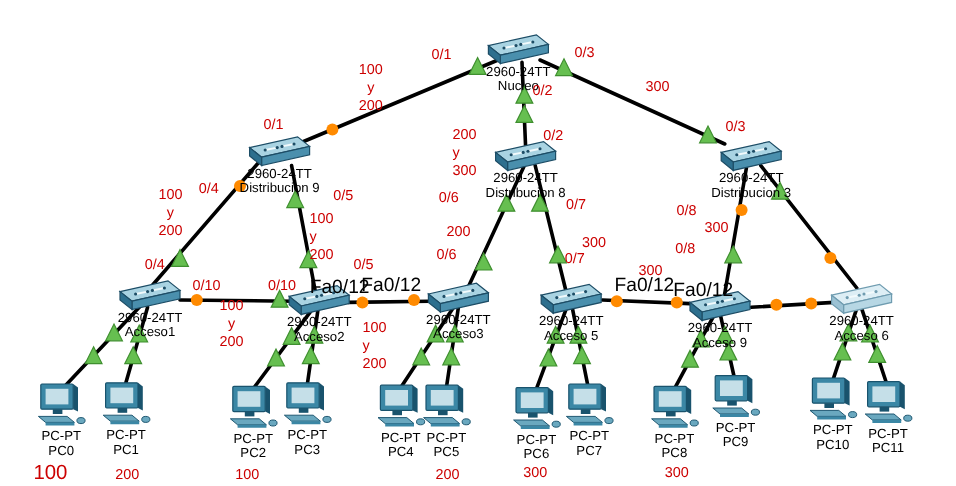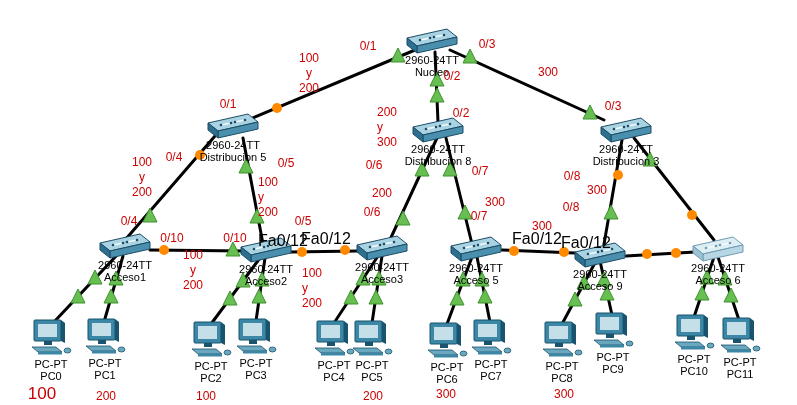--- a/index.html
+++ b/index.html
@@ -132,21 +132,21 @@
             <line x1="29" y1="10" x2="39" y2="8"></line>
           </g>
           <g fill="#1d4d66">
             <circle cx="15" cy="13" r="1.3"></circle>
             <circle cx="25" cy="11" r="1.3"></circle>
             <circle cx="29" cy="10" r="1.3"></circle>
             <circle cx="39" cy="8" r="1.3"></circle>
           </g>
         </svg>
         <div class="dlabel model">2960-24TT</div>
-        <div class="dlabel dname">Distribucion 5</div>
+        <div class="dlabel dname">Distribucion 9</div>
       </div>
       <div class="device switch" style="left: 438px; top: 130px;">
         <svg class="icon" width="54" height="28" viewBox="0 0 54 28">
           <polygon points="2,11 42,2 52,10 12,19" fill="#a9d3e2" stroke="#1d4d66" stroke-width="1"></polygon>
           <polygon points="12,19 52,10 52,17 12,26" fill="#4a8fad" stroke="#1d4d66" stroke-width="1"></polygon>
           <polygon points="2,11 12,19 12,26 2,18" fill="#2d6f8e" stroke="#1d4d66" stroke-width="1"></polygon>
           <g stroke="#f2fafc" stroke-width="1.6">
             <line x1="15" y1="13" x2="25" y2="11"></line>
             <line x1="29" y1="10" x2="39" y2="8"></line>
           </g>

